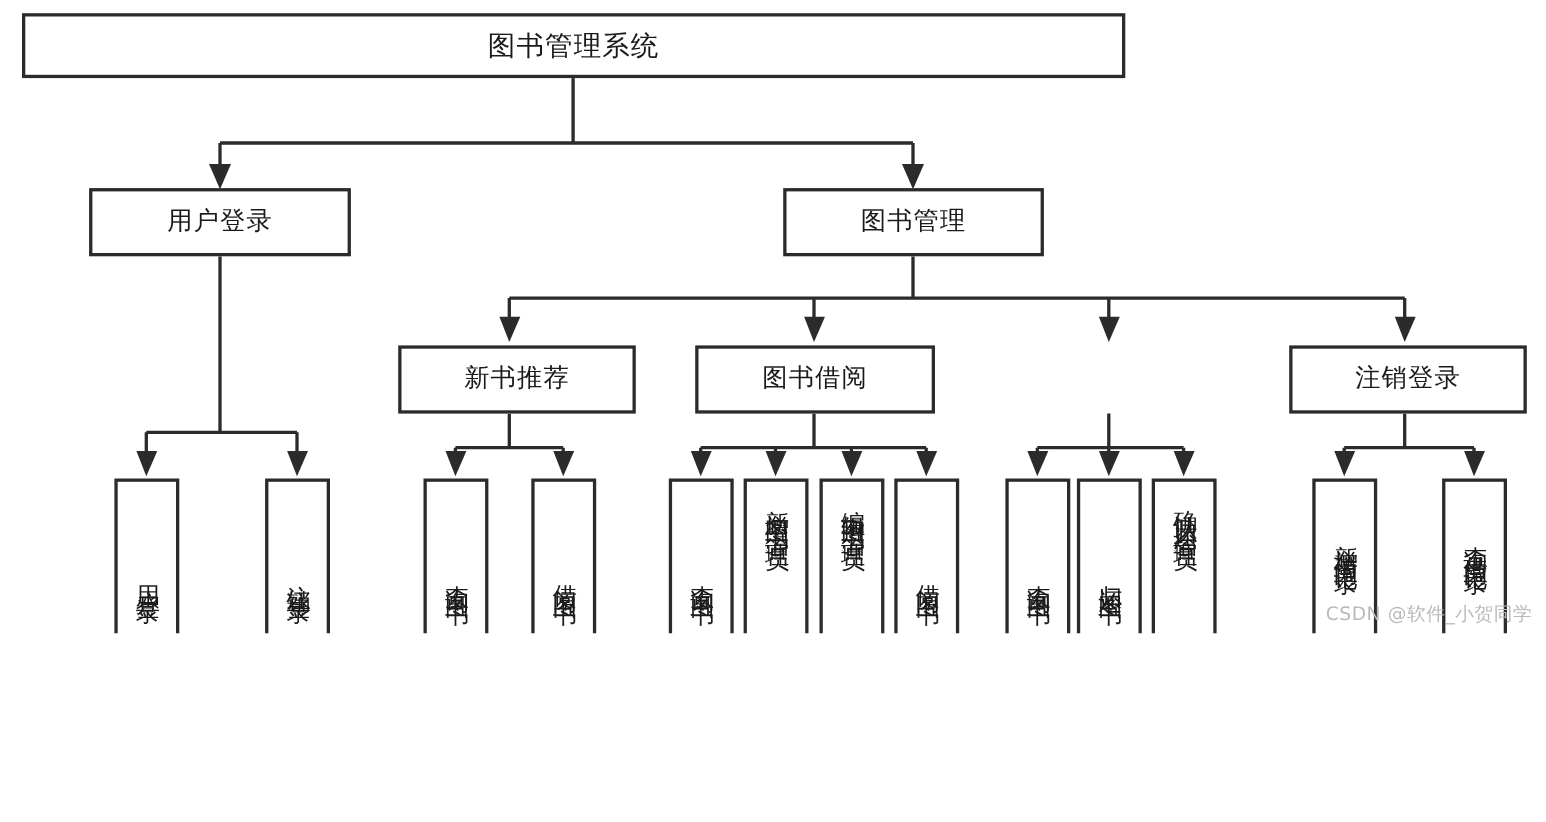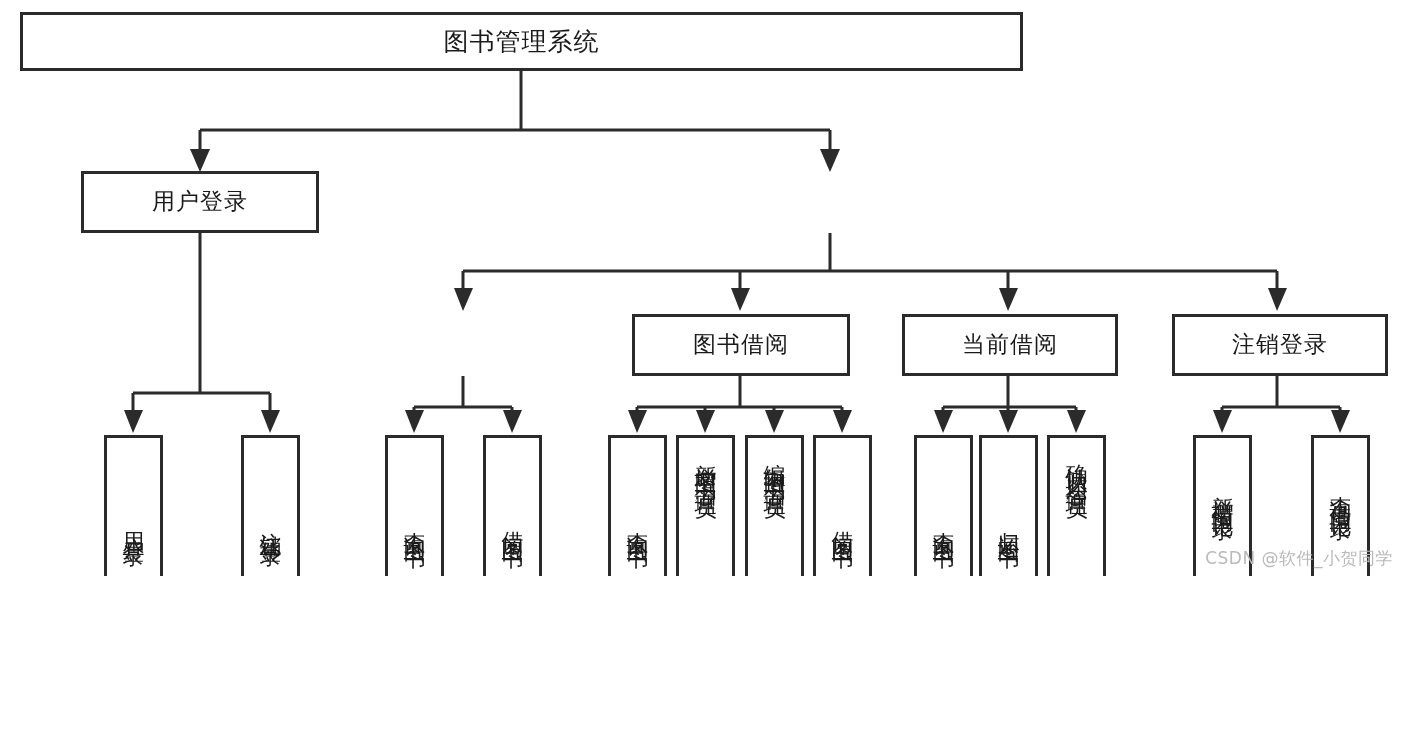--- a/index.html
+++ b/index.html
@@ -139,29 +139,32 @@
   </svg>
 
   <div class="node level-root" style="left:20px; top:12px; width:1003px; height:59px;">
     <span class="node-label">图书管理系统</span>
   </div>
 
   <div class="node level-mid" style="left:81px; top:171px; width:238px; height:62px;">
     <span class="node-label">用户登录</span>
   </div>
 
-
+  <div class="node level-mid" style="left:712px; top:171px; width:237px; height:62px;">
+    <span class="node-label">图书管理</span>
+  </div>
+
+  <div class="node level-mid" style="left:362px; top:314px; width:216px; height:62px;">
+    <span class="node-label">新书推荐</span>
+  </div>
 
   <div class="node level-mid" style="left:632px; top:314px; width:218px; height:62px;align-items:center;">
     <span class="node-label">图书借阅</span>
   </div>
 
-  <div class="node level-mid" style="left:902px; top:314px; width:216px; height:62px;">
-    <span class="node-label">当前借阅</span>
-  </div>
 
   <div class="node level-mid" style="left:1172px; top:314px; width:216px; height:62px;">
     <span class="node-label">注销登录</span>
   </div>
 
   <div class="node level-leaf" style="left:104px; top:435px; width:59px; height:298px; padding-top:76px;">
     <span class="node-label">用户登录</span>
   </div>
 
   <div class="node level-leaf" style="left:241px; top:435px; width:59px; height:298px; padding-top:76px;">

